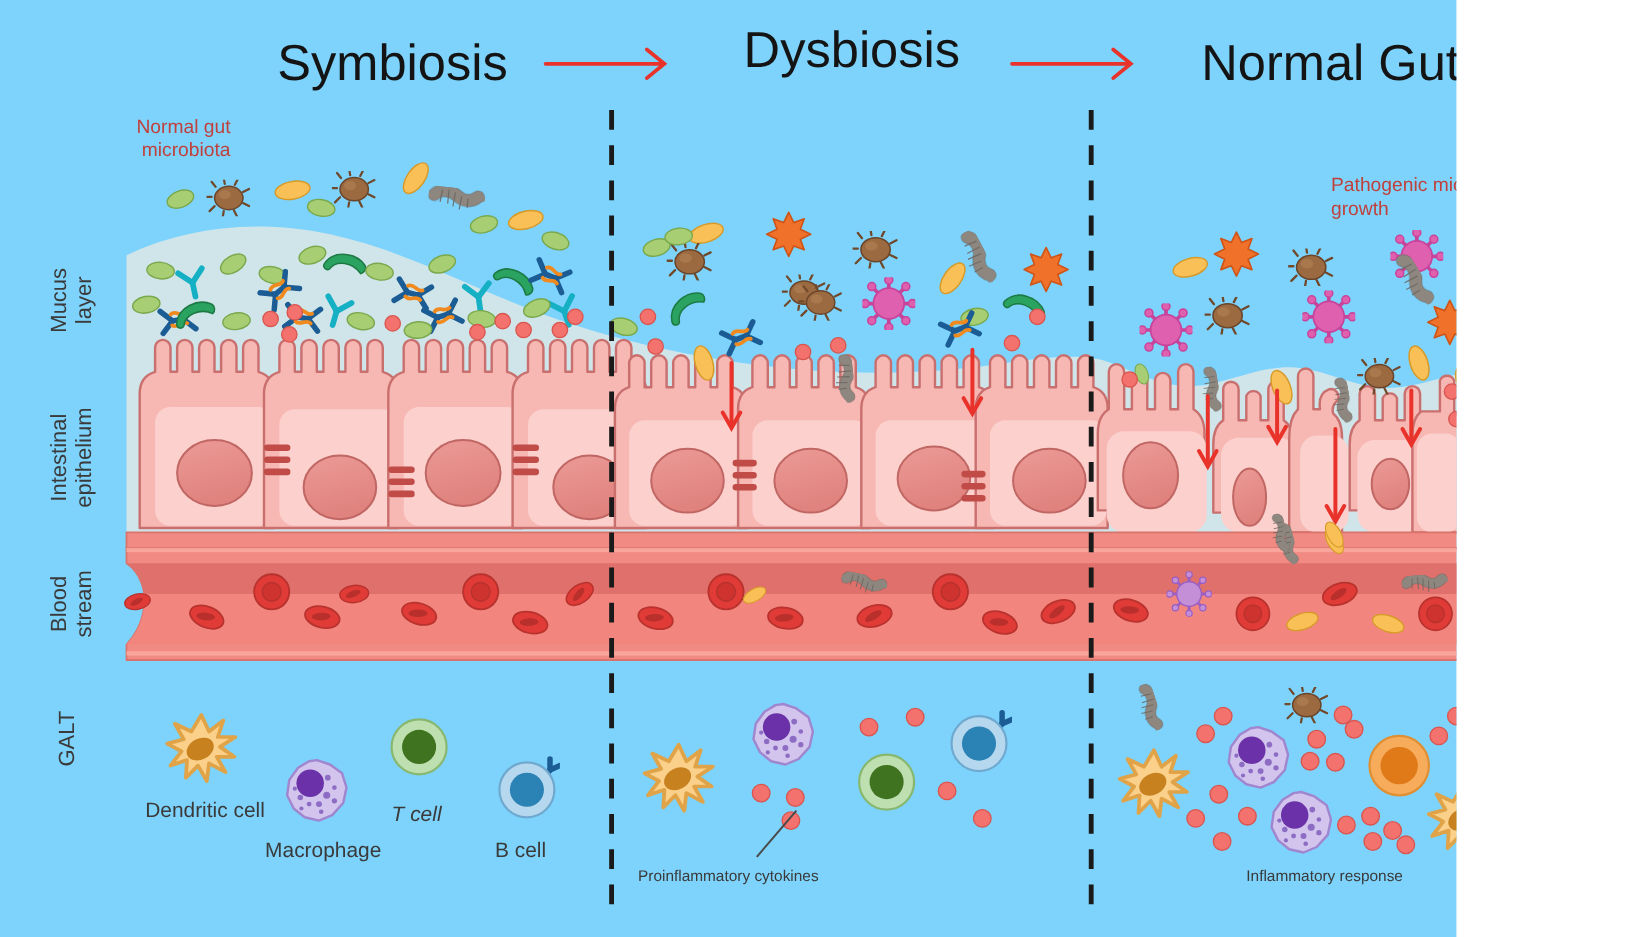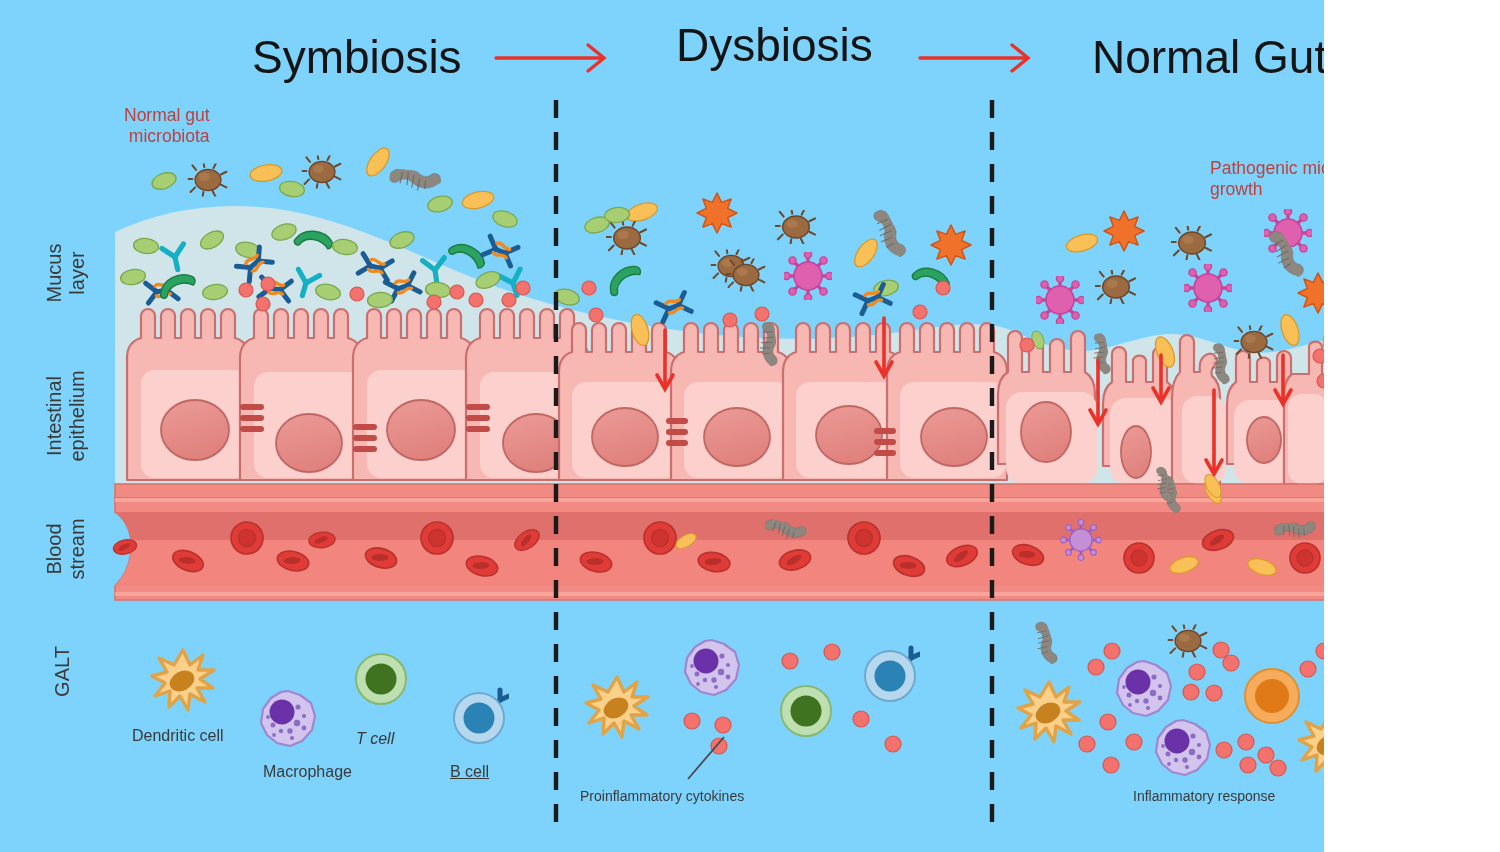--- a/index.html
+++ b/index.html
@@ -42,21 +42,21 @@
     font-size: 20px;
     color: #3a3a3a;
     line-height: 1.15;
     white-space: pre-line;
     transform-origin: 50% 50%;
     transform: rotate(-90deg);
     text-align: center;
   }
   .celllabel {
     position: absolute;
-    font-size: 16px;
+    font-size: 19px;
     color: #3a3a3a;
     white-space: nowrap;
   }
   .captionlabel {
     position: absolute;
     font-size: 14px;
     color: #3a3a3a;
     white-space: nowrap;
   }
 </style>
@@ -645,20 +645,20 @@
 
   <div class="rowlabel" style="left:6px; top:250px; width:120px;">Mucus
 layer</div>
   <div class="rowlabel" style="left:-4px; top:393px; width:140px;">Intestinal
 epithelium</div>
   <div class="rowlabel" style="left:6px; top:526px; width:120px;">Blood
 stream</div>
   <div class="rowlabel" style="left:12px; top:660px; width:100px;">GALT</div>
 
   <div class="celllabel" style="left:132px; top:727px;">Dendritic cell</div>
-  <div class="celllabel" style="left:241px; top:763px;margin-left:22px;">Macrophage</div>
+  <div class="celllabel" style="left:241px; top:763px;">Macrophage</div>
   <div class="celllabel" style="left:356px; top:730px;font-style:italic;">T cell</div>
-  <div class="celllabel" style="left:450px; top:763px;text-decoration:underline;">B cell</div>
+  <div class="celllabel" style="left:450px; top:763px;">B cell</div>
 
   <div class="captionlabel" style="left:580px; top:788px;">Proinflammatory cytokines</div>
   <div class="captionlabel" style="left:1133px; top:788px;">Inflammatory response</div>
 
 </div>
 
 </body></html>

